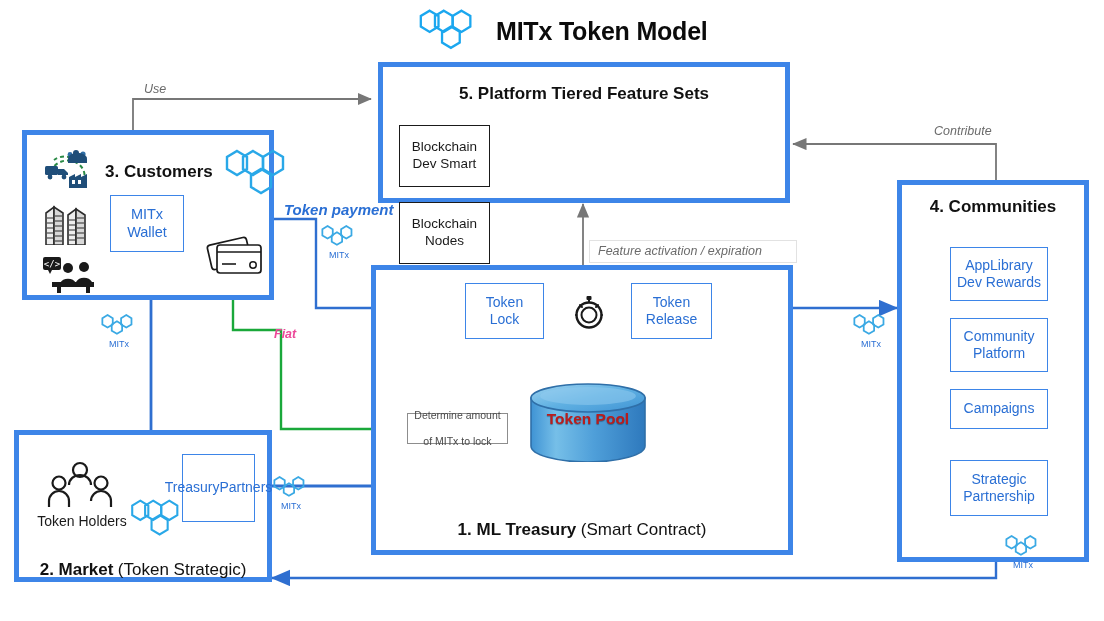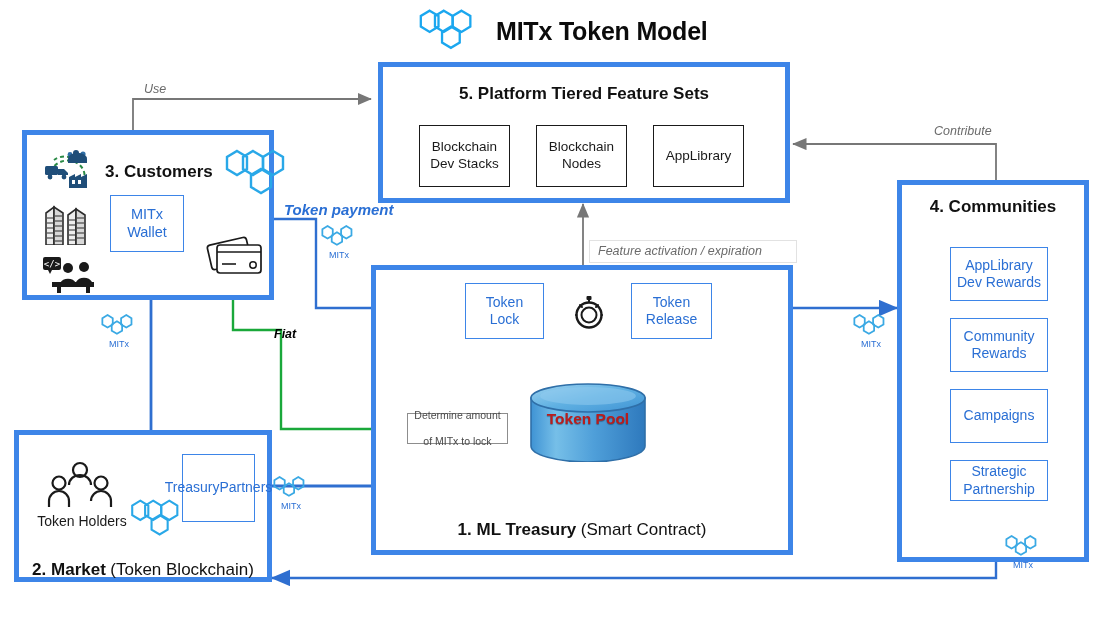--- a/index.html
+++ b/index.html
@@ -55,21 +55,21 @@
     text-align: center; line-height: 1.3;
   }
   .faint-box {
     border: 1px solid #e2e2e2;
     background: #fff;
   }
 
   
   .lbl-gray  { font-size: 12.5px; font-style: italic; color: #6b6b6b; white-space: nowrap; }
   .lbl-blue  { font-size: 15px; font-style: italic; font-weight: bold; color: #2a6fd4; white-space: nowrap; }
-  .lbl-green { font-size: 12.5px; font-style: italic; font-weight: bold; color: #000000; white-space: nowrap; }
+  .lbl-green { font-size: 12.5px; font-style: italic; font-weight: bold; color: #ec4899; white-space: nowrap; }
   .cap-small { font-size: 9px; color: #2a6fd4; text-align: center; white-space: nowrap; }
   .cap-black { font-size: 14px; color: #1a1a1a; text-align: center; white-space: nowrap; }
 
   
   #token-pool { width: 118px; height: 80px; }
   #token-pool-label {
     position: absolute; left: 0; top: 28px; width: 100%;
     text-align: center; color: #b91c1c; font-weight: bold; font-size: 15.5px;
     text-shadow: 0 1px 1px rgba(0,0,0,.35);
     pointer-events: none;
@@ -138,24 +138,24 @@
 
     <path d="M517,416 L515,416 L515,338" fill="none" stroke="#2f6fd0" stroke-width="1.6" stroke-dasharray="5,4" marker-end="url(#ah-blue-d)"></path>
 
     <path d="M524,437 L472,437" fill="none" stroke="#8a8a8a" stroke-width="1.6" stroke-dasharray="5,4" marker-end="url(#ah-gray-d)"></path>
 
     <path d="M666,338 L666,413 L652,413" fill="none" stroke="#2f6fd0" stroke-width="1.6" stroke-dasharray="5,4" marker-end="url(#ah-blue-d)"></path>
   </svg>
 
   <div class="abs section-box" style="left:378px;top:62px;width:412px;height:141px;">
     <div class="section-title" style="margin-top:17px;">5. Platform Tiered Feature Sets</div>
-    <div style="position:absolute;left:36px;top:58px;display:flex;gap:26px;">
+    <div style="position:absolute;left:16px;top:58px;display:flex;gap:15px;flex-direction:column;">
       <div class="black-box" style="width:91px;height:62px;flex-direction:column;">
         <span>Blockchain</span>
-        <span>Dev Stacks</span>
+        <span>Dev Smart</span>
       </div>
       <div class="black-box" style="width:91px;height:62px;flex-direction:column;">
         <span>Blockchain</span>
         <span>Nodes</span>
       </div>
       <div class="black-box" style="width:91px;height:62px;">
         <span>AppLibrary</span>
       </div>
     </div>
   </div>
@@ -251,21 +251,21 @@
       </g>
     </svg>
 
     <div class="abs blue-box" style="left:163px;top:19px;width:73px;height:68px;flex-direction:row;">
       <span>Treasury</span>
       <span>Partners</span>
     </div>
 
     <div class="abs" style="left:0;top:125px;width:100%;text-align:center;">
       <span class="section-title" style="display:inline;">2. Market</span>
-      <span class="section-title sub" style="display:inline;font-weight:normal;">(Token Blockchain)</span>
+      <span class="section-title sub" style="display:inline;font-weight:normal;">(Token Strategic)</span>
     </div>
   </div>
 
   <div class="abs section-box" style="left:371px;top:265px;width:422px;height:290px;">
 
     <div class="abs blue-box" style="left:89px;top:13px;width:79px;height:56px;flex-direction:column;">
       <span>Token</span>
       <span>Lock</span>
     </div>
 
@@ -310,26 +310,26 @@
 
   <div class="abs section-box" style="left:897px;top:180px;width:192px;height:382px;">
     <div class="section-title" style="margin-top:12px;">4. Communities</div>
 
     <div class="abs blue-box" style="left:48px;top:62px;width:98px;height:54px;flex-direction:column;">
       <span>AppLibrary</span>
       <span>Dev Rewards</span>
     </div>
     <div class="abs blue-box" style="left:48px;top:133px;width:98px;height:54px;flex-direction:column;">
       <span>Community</span>
-      <span>Rewards</span>
-    </div>
-    <div class="abs blue-box" style="left:48px;top:204px;width:98px;height:54px;">
+      <span>Platform</span>
+    </div>
+    <div class="abs blue-box" style="left:48px;top:204px;width:98px;height:40px;">
       <span>Campaigns</span>
     </div>
-    <div class="abs blue-box" style="left:48px;top:275px;width:98px;height:41px;flex-direction:column;">
+    <div class="abs blue-box" style="left:48px;top:275px;width:98px;height:56px;flex-direction:column;">
       <span>Strategic</span>
       <span>Partnership</span>
     </div>
   </div>
 
   <div class="abs" id="title-bar">
     <svg class="ic" width="64" height="46" viewBox="0 0 72 52">
       <g fill="none" stroke="#1ba7ef" stroke-width="2.6">
         <polygon points="13,3 23,9 23,21 13,27 3,21 3,9"></polygon>
         <polygon points="29,3 39,9 39,21 29,27 19,21 19,9"></polygon>

